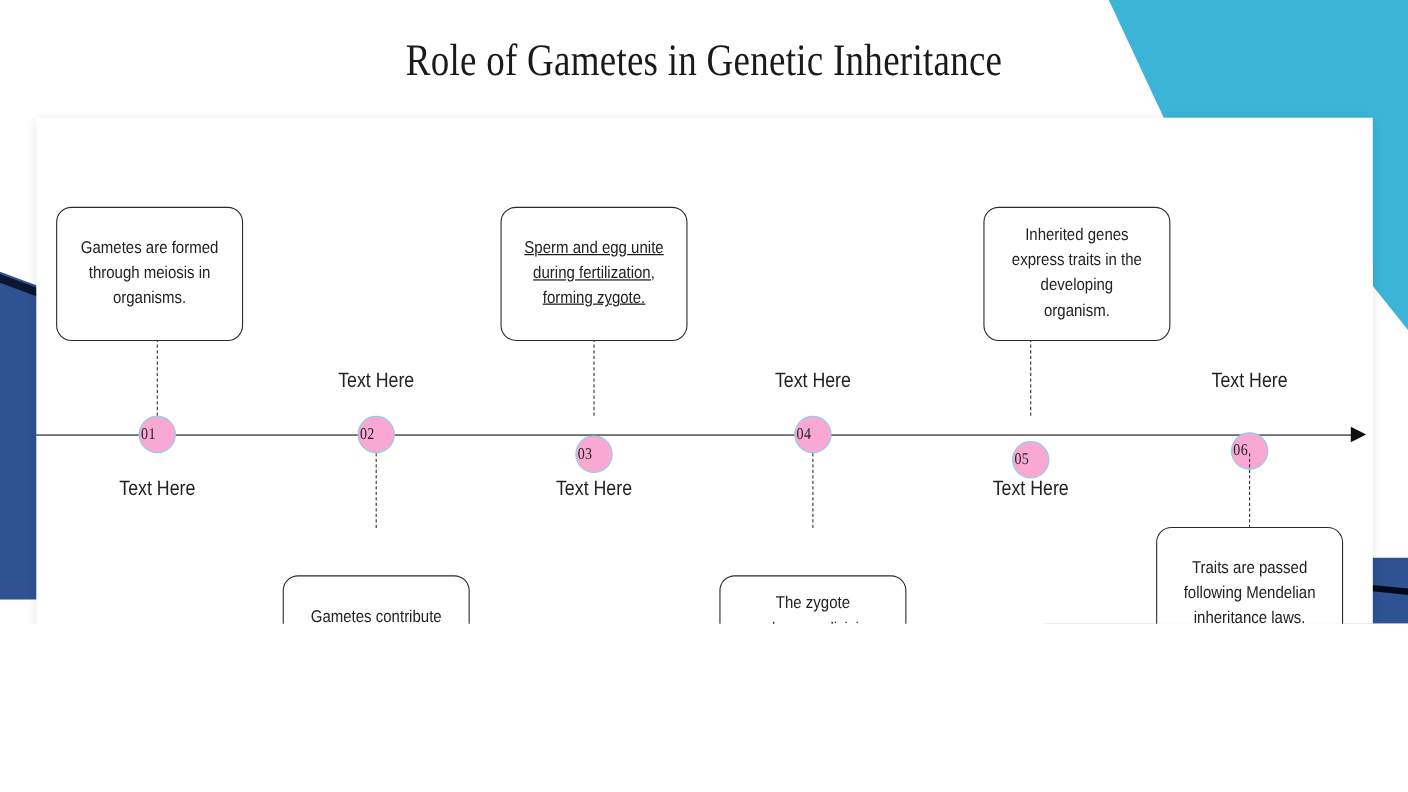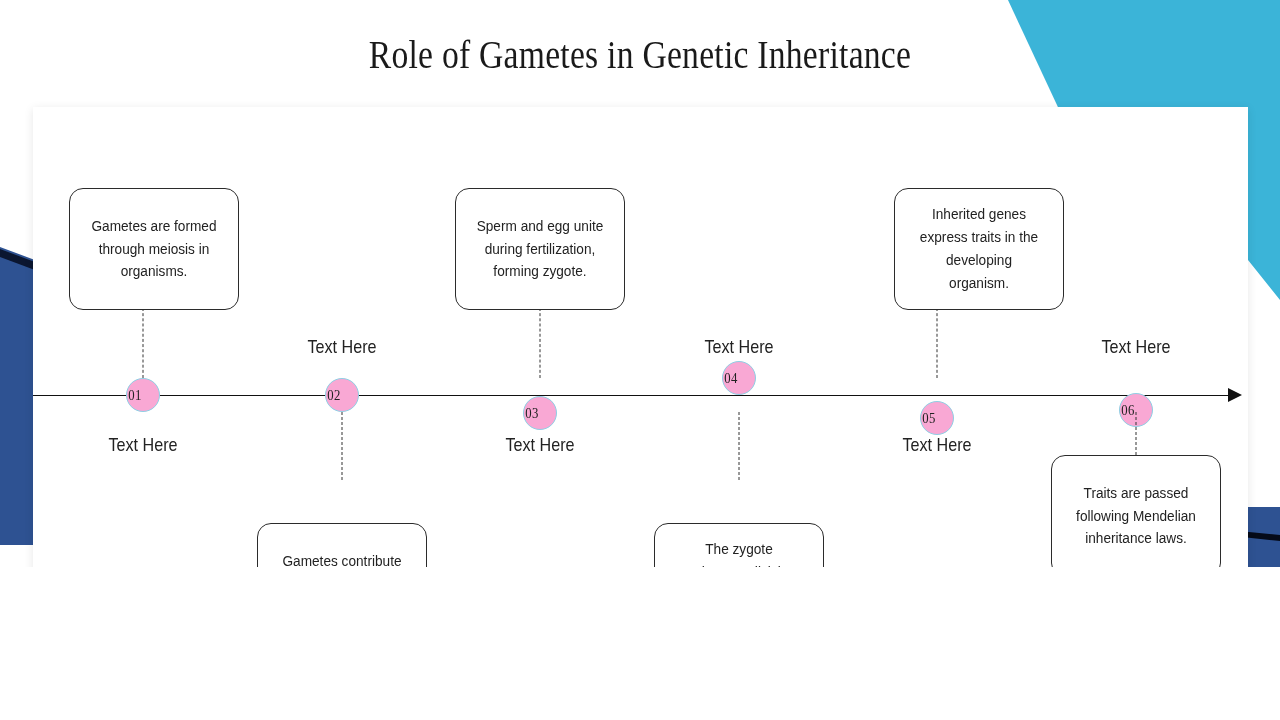--- a/index.html
+++ b/index.html
@@ -128,59 +128,59 @@
 
   <div id="timeline">
     <div id="axis"></div>
     <div id="arrowhead"></div>
     <div id="nodes">
         <div class="circle" style="left: 143px; top: 395px;">
           <span>01</span>
         </div>
         <div class="tlabel" style="left: 143px; top: 434px;">Text Here</div>
         <div class="connector" style="left: 143px; top: 308px; height: 70px;"></div>
-        <div class="tbox" style="left: 154px; top: 188px;">
+        <div class="tbox" style="left: 136px; top: 188px;">
           <p>Gametes are formed through meiosis in organisms.</p>
         </div>
         <div class="circle" style="left: 342px; top: 395px;">
           <span>02</span>
         </div>
         <div class="tlabel" style="left: 342px; top: 336px;">Text Here</div>
         <div class="connector" style="left: 342px; top: 412px; height: 68px;"></div>
         <div class="tbox" style="left: 342px; top: 479px; margin-top: 44px;">
           <p>Gametes contribute to genetic diversity and variation.</p>
         </div>
         <div class="circle" style="left: 540px; top: 413px;">
           <span>03</span>
         </div>
         <div class="tlabel" style="left: 540px; top: 434px;">Text Here</div>
         <div class="connector" style="left: 540px; top: 308px; height: 70px;"></div>
-        <div class="tbox" style="left: 540px; top: 188px;">
+        <div class="tbox" style="left: 540px; top: 188px; text-decoration: underline;">
           <p>Sperm and egg unite during fertilization, forming zygote.</p>
         </div>
-        <div class="circle" style="left: 739px; top: 378px;">
+        <div class="circle" style="left: 739px; top: 395px;">
           <span>04</span>
         </div>
         <div class="tlabel" style="left: 739px; top: 336px;">Text Here</div>
         <div class="connector" style="left: 739px; top: 412px; height: 68px;"></div>
         <div class="tbox" style="left: 739px; top: 479px; margin-top: 44px;">
           <p>The zygote undergoes division and develops into an embryo.</p>
         </div>
         <div class="circle" style="left: 937px; top: 418px;">
           <span>05</span>
         </div>
         <div class="tlabel" style="left: 937px; top: 434px;">Text Here</div>
         <div class="connector" style="left: 937px; top: 308px; height: 70px;"></div>
         <div class="tbox" style="left: 979px; top: 188px;">
           <p>Inherited genes express traits in the developing organism.</p>
         </div>
         <div class="circle" style="left: 1136px; top: 410px;">
           <span>06</span>
         </div>
         <div class="tlabel" style="left: 1136px; top: 336px;">Text Here</div>
         <div class="connector" style="left: 1136px; top: 412px; height: 68px;"></div>
-        <div class="tbox" style="left: 1136px; top: 455px;">
+        <div class="tbox" style="left: 1136px; top: 479px;">
           <p>Traits are passed following Mendelian inheritance laws.</p>
         </div>
       </div>
   </div>
 
 </div>
 
 </body></html>

